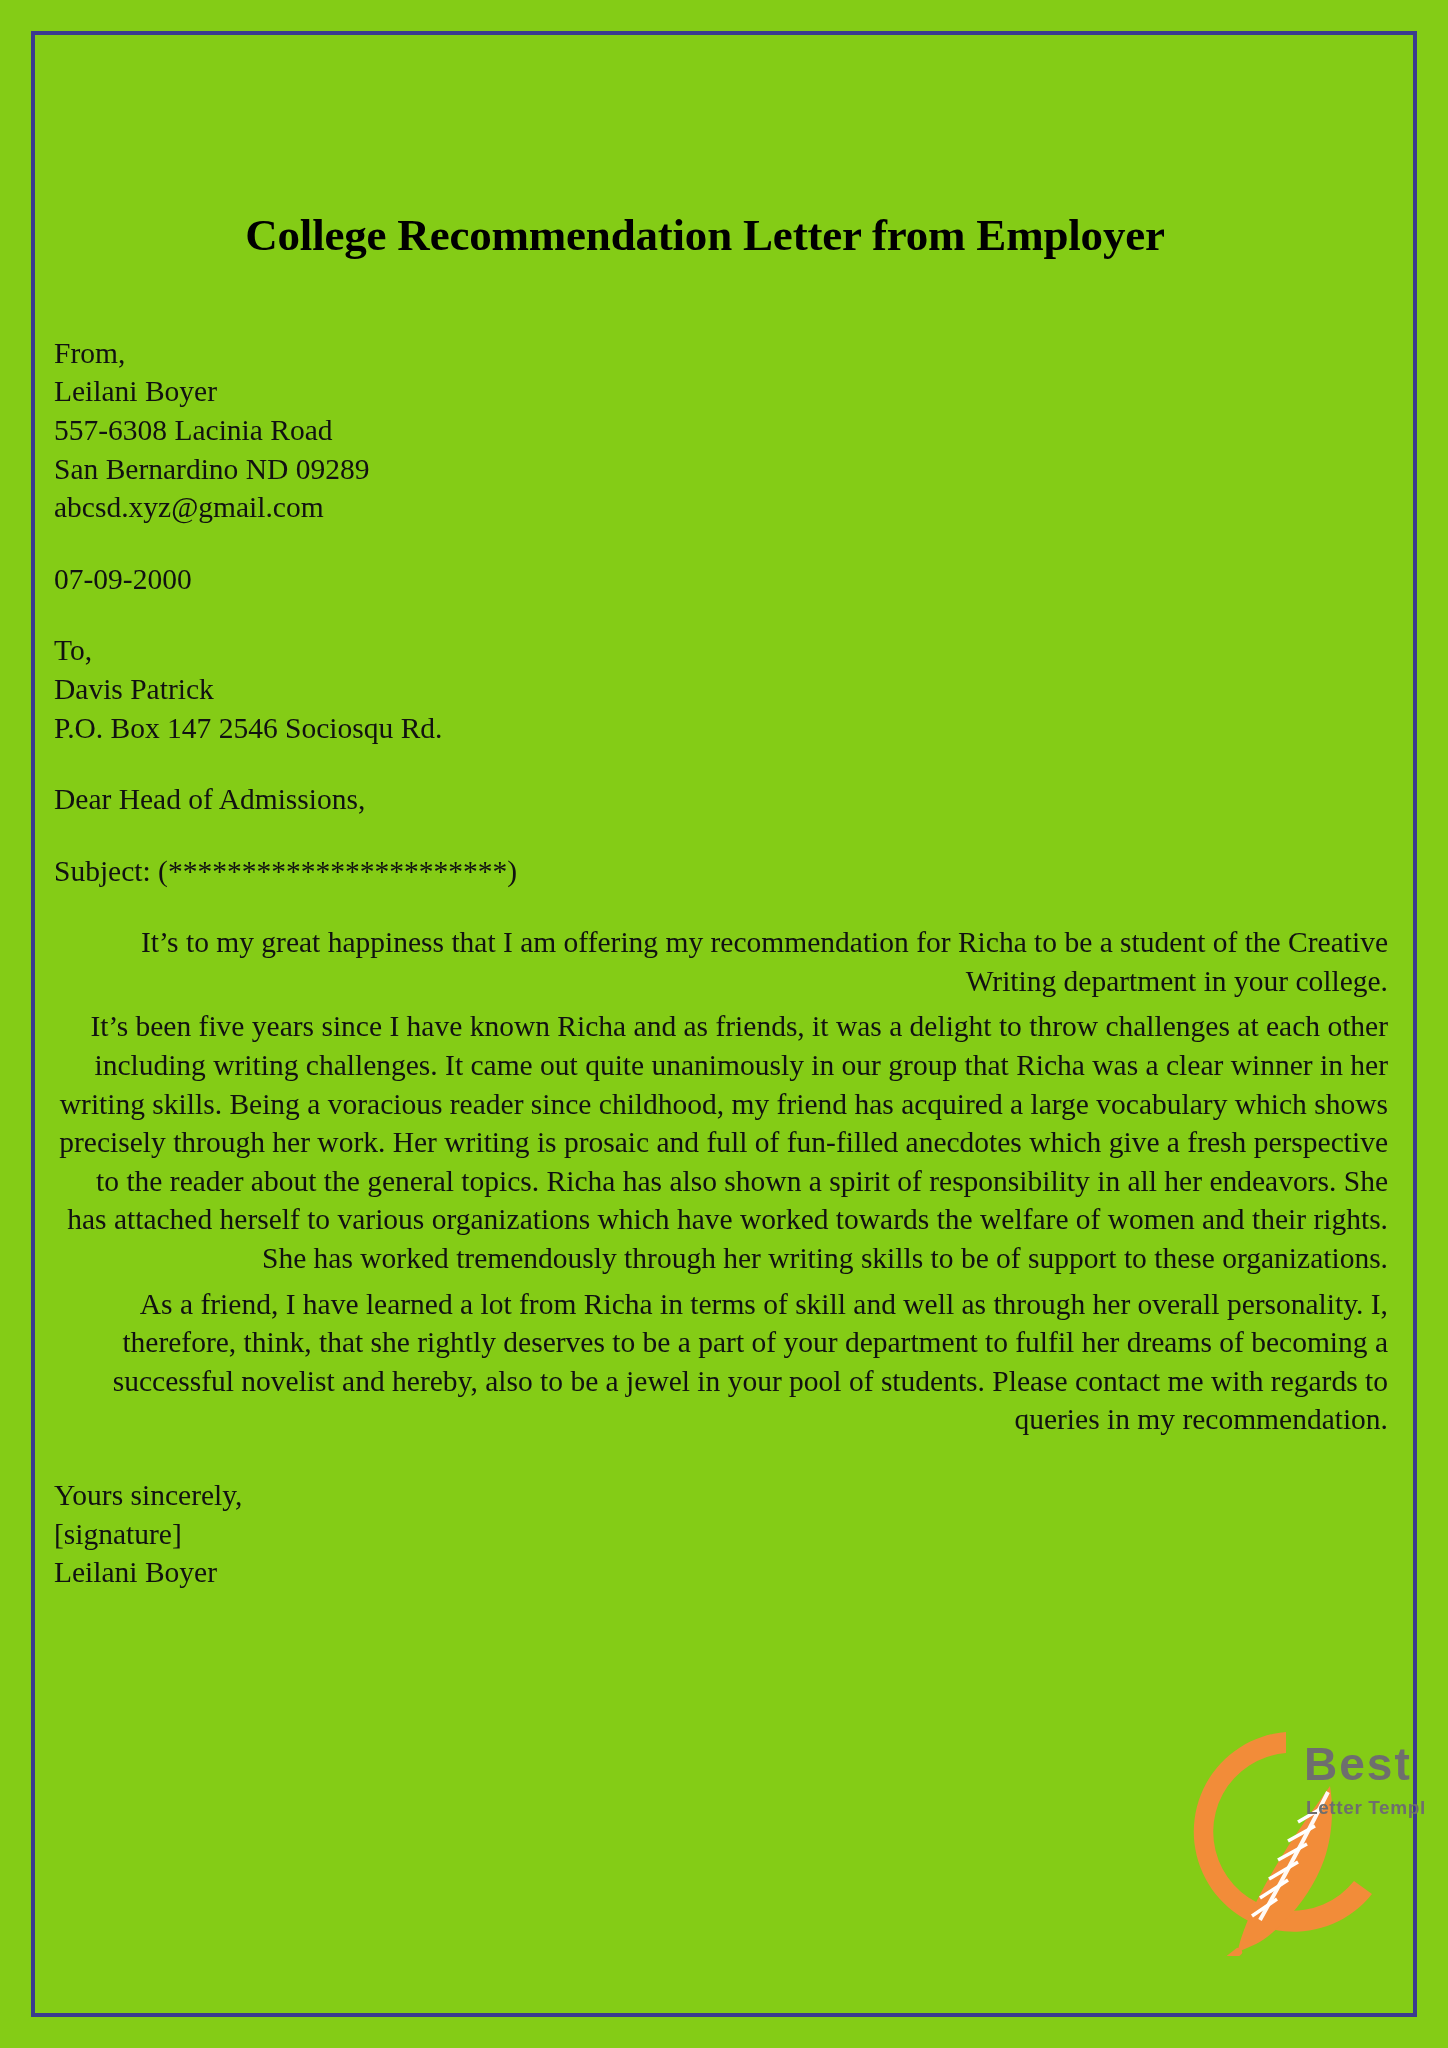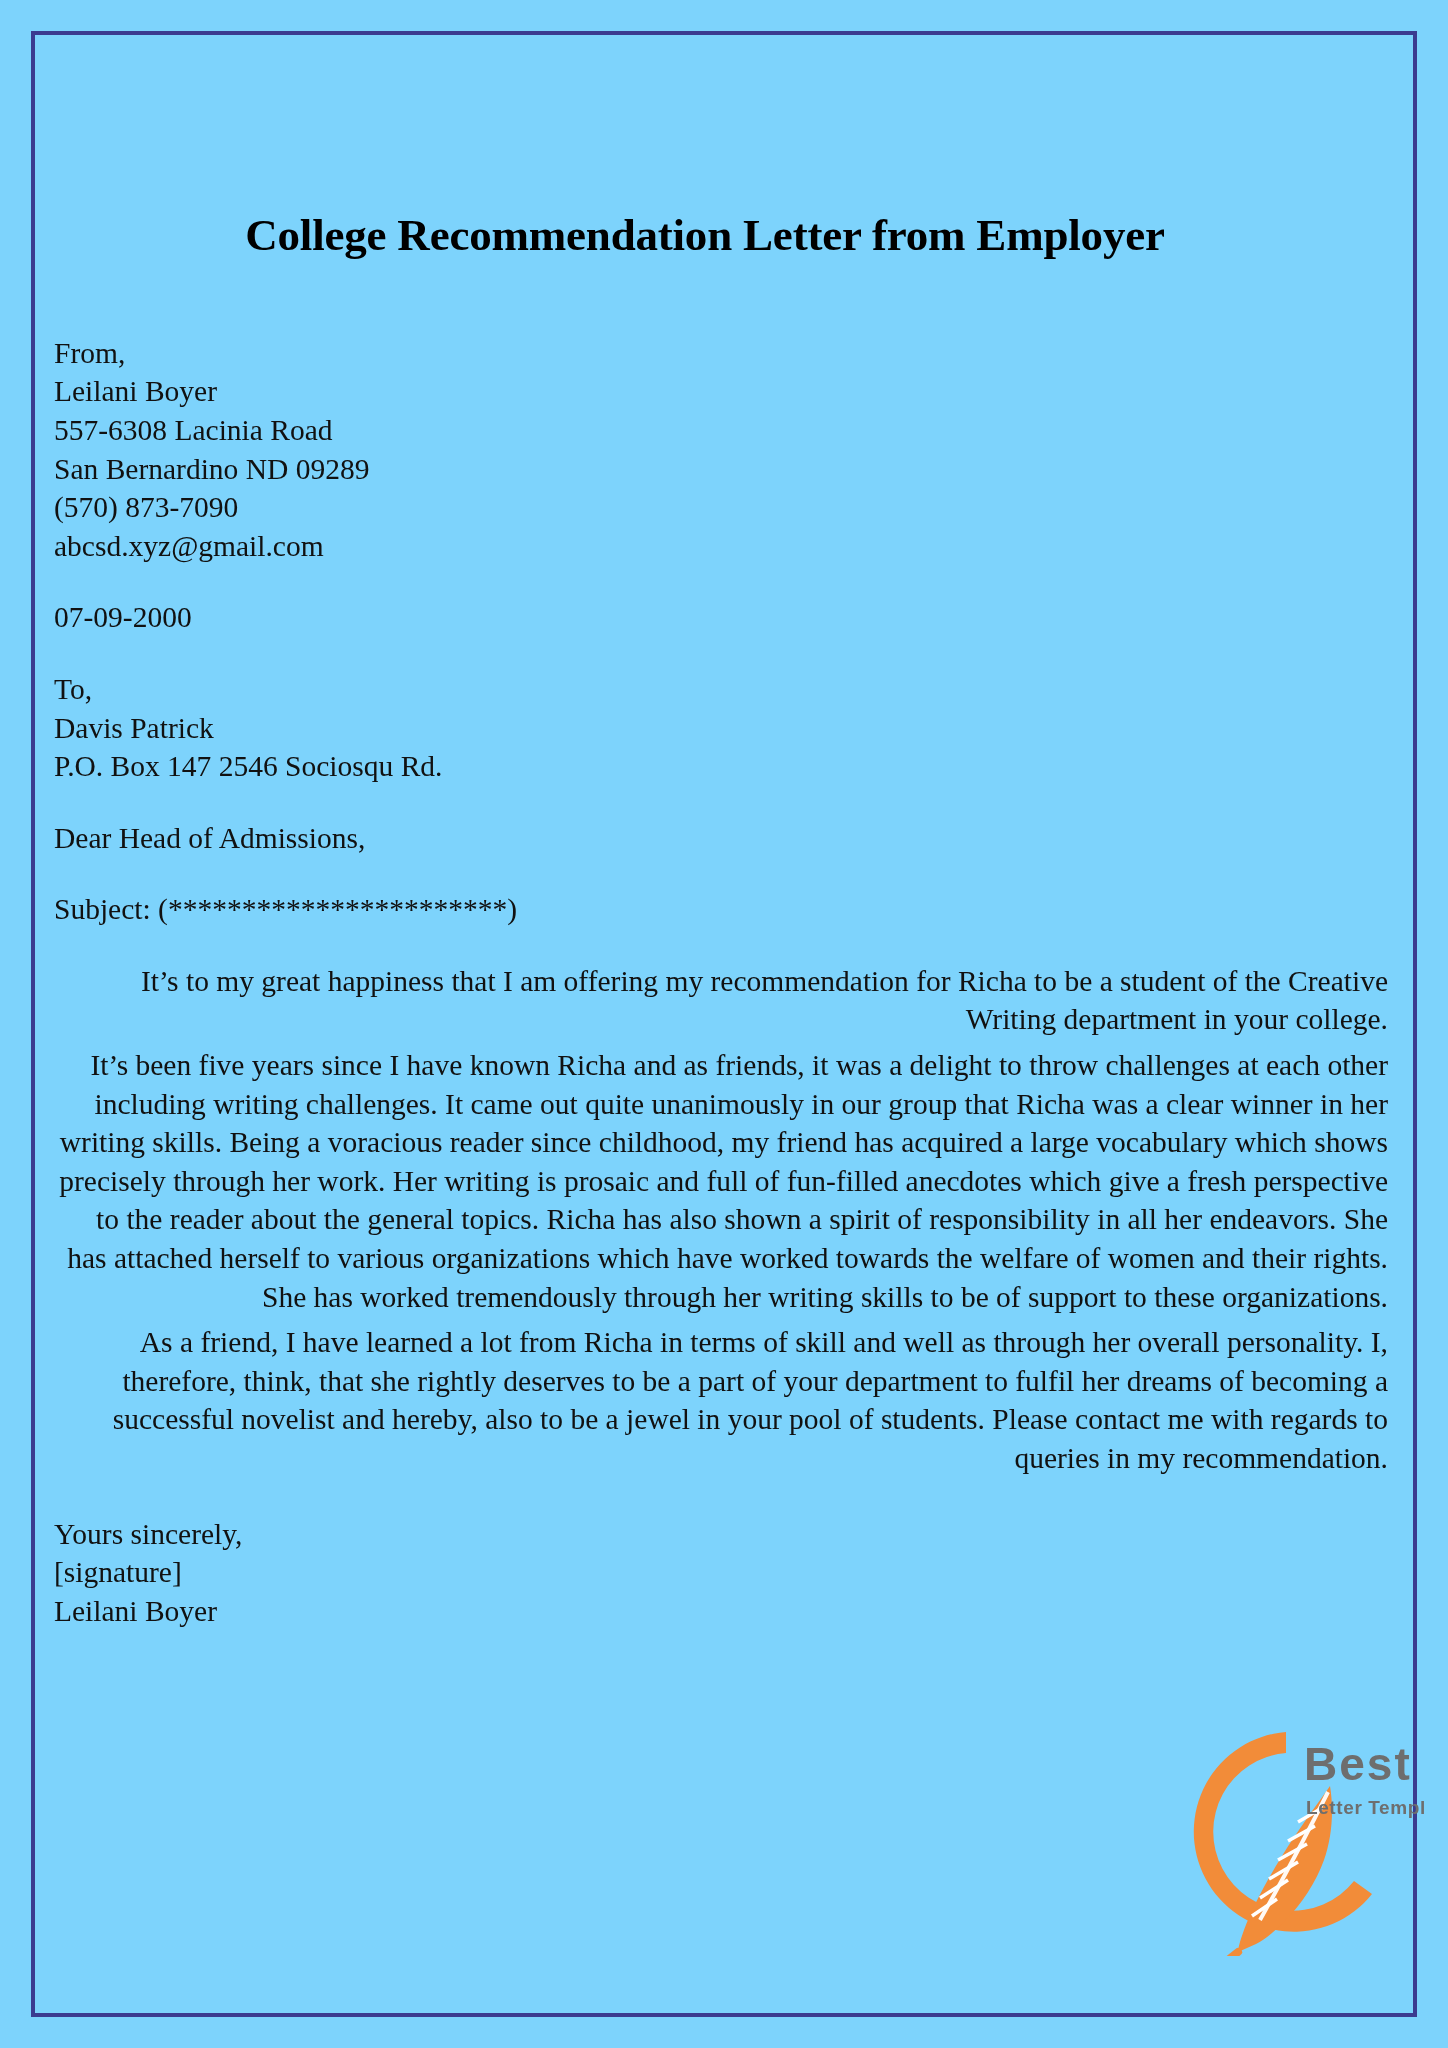--- a/index.html
+++ b/index.html
@@ -4,21 +4,21 @@
 <style>
   html, body {
     margin: 0;
     padding: 0;
     background: #ffffff;
   }
   .page {
     position: relative;
     width: 1448px;
     height: 2048px;
-    background: #7dd3fc;
+    background: #84cc16;
     box-sizing: border-box;
     overflow: hidden;
   }
   .page-border {
     position: absolute;
     left: 31px;
     top: 31px;
     right: 31px;
     bottom: 31px;
     border: 4px solid #3b3b8f;
@@ -96,21 +96,20 @@
 
     <h1 class="doc-title">College Recommendation Letter from Employer</h1>
 
     <div class="letter-body">
 
       <div class="block">
         <div class="line">From,</div>
         <div class="line">Leilani Boyer</div>
         <div class="line">557-6308 Lacinia Road</div>
         <div class="line">San Bernardino ND 09289</div>
-        <div class="line">(570) 873-7090</div>
         <div class="line">abcsd.xyz@gmail.com</div>
       </div>
 
       <div class="block">
         <div class="line">07-09-2000</div>
       </div>
 
       <div class="block">
         <div class="line">To,</div>
         <div class="line">Davis Patrick</div>

